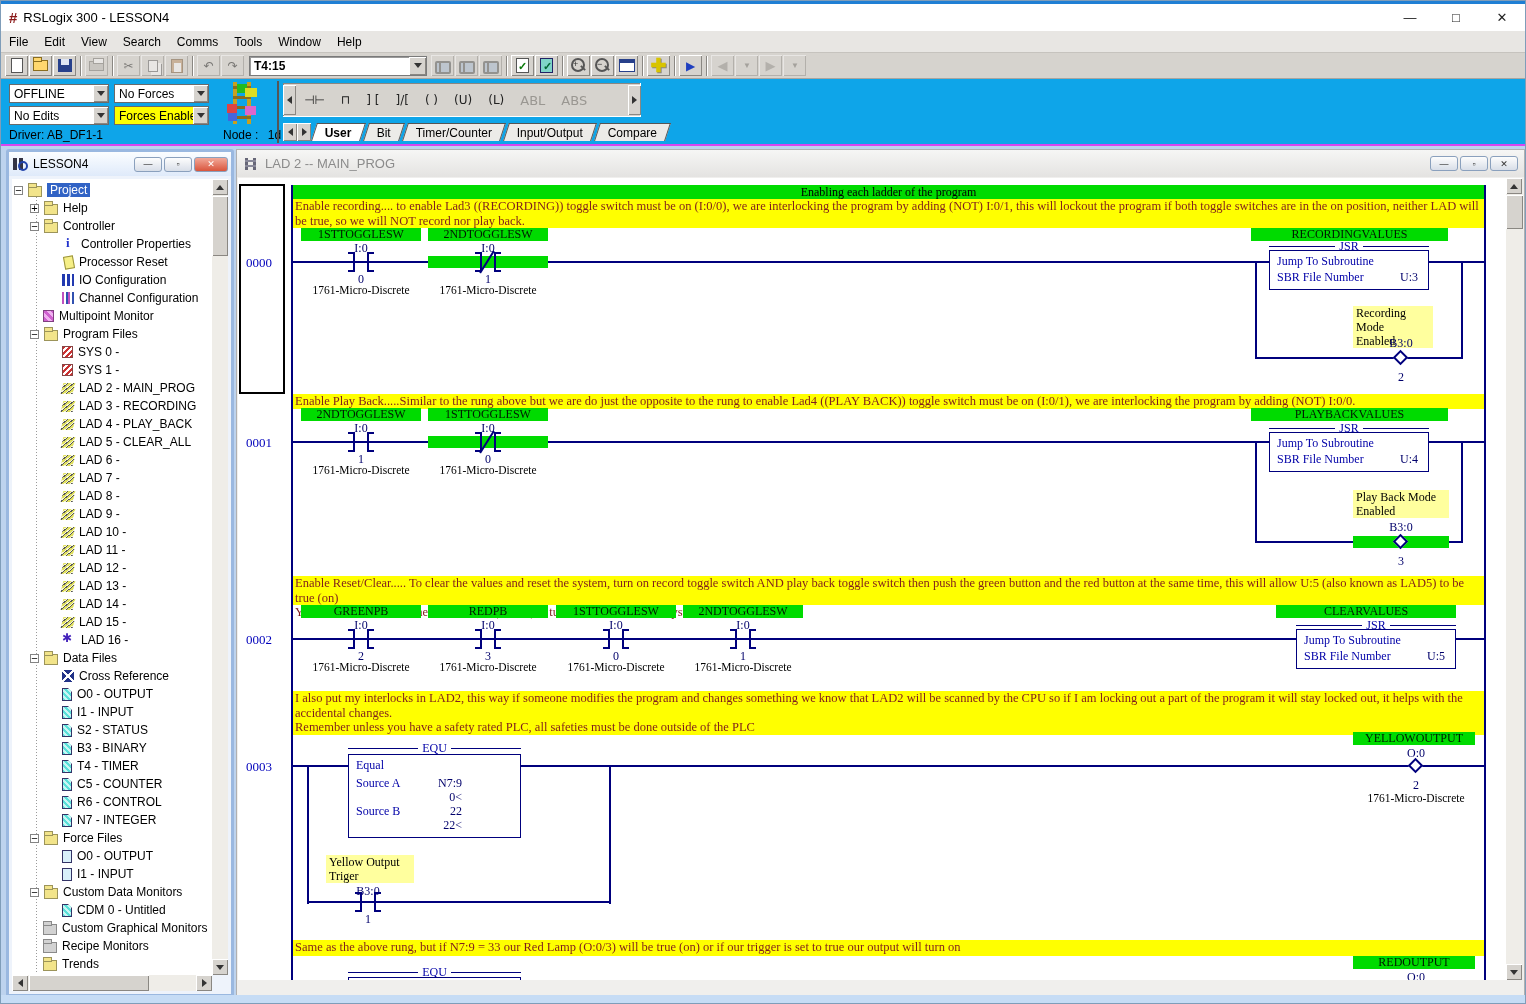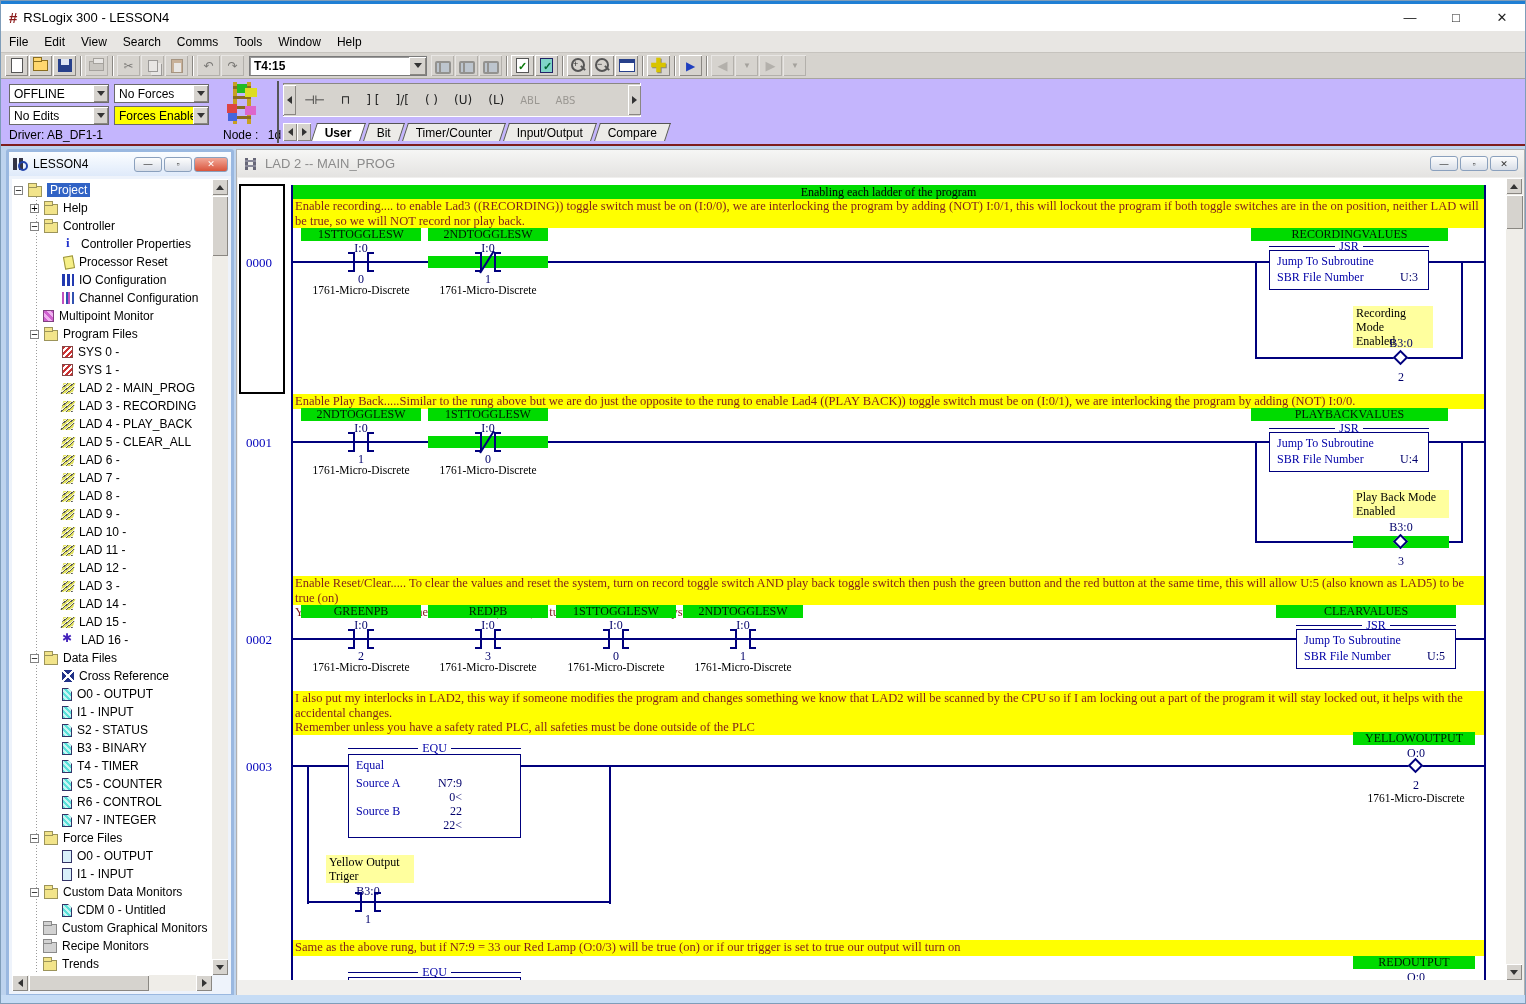--- a/index.html
+++ b/index.html
@@ -44,33 +44,33 @@
   .mi-win{width:16px;height:13px;background:#fff;border:1px solid #27408b}
   .mi-win:after{content:"";position:absolute;left:0;top:0;width:14px;height:3px;background:#27408b}
   .mi-plus{color:#d8c400;font-size:19px;font-weight:bold;text-shadow:1px 1px 0 #8a8782;line-height:16px}
   .mi-play{color:#1f3fbf;font-size:12px}
   .gray-arrow{color:#8a8782;font-size:13px}
   .dd-mini{color:#6a6762;font-size:8px;margin-left:1px}
   .combo{width:178px;height:20px;background:#fff;border:1px solid #7a7a7a;box-shadow:inset 1px 1px 0 #9a9a9a;display:flex;align-items:center;margin:0 4px}
   .combo .cval{flex:1;padding-left:4px;font-weight:bold;color:#000}
   .combo .cbtn{width:17px;height:18px;background:#d6d3ce;box-shadow:inset 1px 1px 0 #fff,inset -1px -1px 0 #8a8782;display:flex;align-items:center;justify-content:center}
   
-  #tb2{position:absolute;left:0;top:78px;width:100%;height:67px;background:#c4b5fd;border-bottom:2px solid #7f1d1d}
+  #tb2{position:absolute;left:0;top:78px;width:100%;height:67px;background:#0ea5e9;border-bottom:2px solid #d946ef}
   .dropbox{position:absolute;height:19px;background:#fff;border:1px solid #6a6a6a;display:flex;align-items:center}
   .dropbox .dval{flex:1;padding-left:4px;white-space:nowrap;overflow:hidden}
   .dropbox .dbtn{width:15px;height:17px;background:#d6d3ce;box-shadow:inset 1px 1px 0 #fff,inset -1px -1px 0 #8a8782;display:flex;align-items:center;justify-content:center;font-size:8px}
   .ylw{background:#ffff00}
   .tri-u{width:0;height:0;border-left:4px solid transparent;border-right:4px solid transparent;border-bottom:5px solid #333}
   .tri-d{width:0;height:0;border-left:4px solid transparent;border-right:4px solid transparent;border-top:5px solid #333}
   .tri-l{width:0;height:0;border-top:4px solid transparent;border-bottom:4px solid transparent;border-right:5px solid #333}
   .tri-r{width:0;height:0;border-top:4px solid transparent;border-bottom:4px solid transparent;border-left:5px solid #333}
   #palette{position:absolute;left:282px;top:4px;width:358px;height:34px;background:#d6d3ce;box-shadow:inset -1px -1px 0 #fff,inset 1px 1px 0 #8a8782;display:flex;align-items:center}
   .palarr{width:13px;height:30px;background:#d6d3ce;box-shadow:inset 1px 1px 0 #fff,inset -1px -1px 0 #8a8782;display:flex;align-items:center;justify-content:center}
   .psym{font-family:"DejaVu Sans",sans-serif;font-size:12px;color:#222;padding:0 8px;white-space:nowrap}
-  .psym.dis{color:#9a9792;font-size:10px}
+  .psym.dis{color:#9a9792;font-size:13px}
   #ptabs{position:absolute;left:282px;top:41px;height:21px;display:flex;align-items:flex-end}
   .ptabbtn{width:14px;height:18px;background:#d6d3ce;box-shadow:inset 1px 1px 0 #fff,inset -1px -1px 0 #8a8782;display:flex;align-items:center;justify-content:center}
   .ptab{height:18px;padding:1px 10px;border:1px solid #555;border-bottom:none;transform:skewX(-18deg);background:#ecebe8;margin-left:3px;display:flex;align-items:center}
   .ptab>span{transform:skewX(18deg);white-space:nowrap}
   .ptab.sel{background:#fff;font-weight:bold}
   
   #mdi{position:absolute;left:0;top:145px;width:1526px;height:859px;background:#bdd3ee}
   
   #treewin{position:absolute;left:5px;top:3px;width:228px;height:848px;background:#eef3fb;border:3px solid #9ab8e0;border-radius:3px 3px 0 0}
   #treettl{height:24px;display:flex;align-items:center;padding:0 3px;background:linear-gradient(#fbfdff,#dfeafa)}
@@ -452,21 +452,21 @@
       <div class="trow l2">
           <span class="ic ic-lad"></span>
           <span class="tlabel">LAD 11 -</span>
         </div>
       <div class="trow l2">
           <span class="ic ic-lad"></span>
           <span class="tlabel">LAD 12 -</span>
         </div>
       <div class="trow l2">
           <span class="ic ic-lad"></span>
-          <span class="tlabel">LAD 3 -</span>
+          <span class="tlabel">LAD 13 -</span>
         </div>
       <div class="trow l2">
           <span class="ic ic-lad"></span>
           <span class="tlabel">LAD 14 -</span>
         </div>
       <div class="trow l2">
           <span class="ic ic-lad"></span>
           <span class="tlabel">LAD 15 -</span>
         </div>
       <div class="trow l2">

